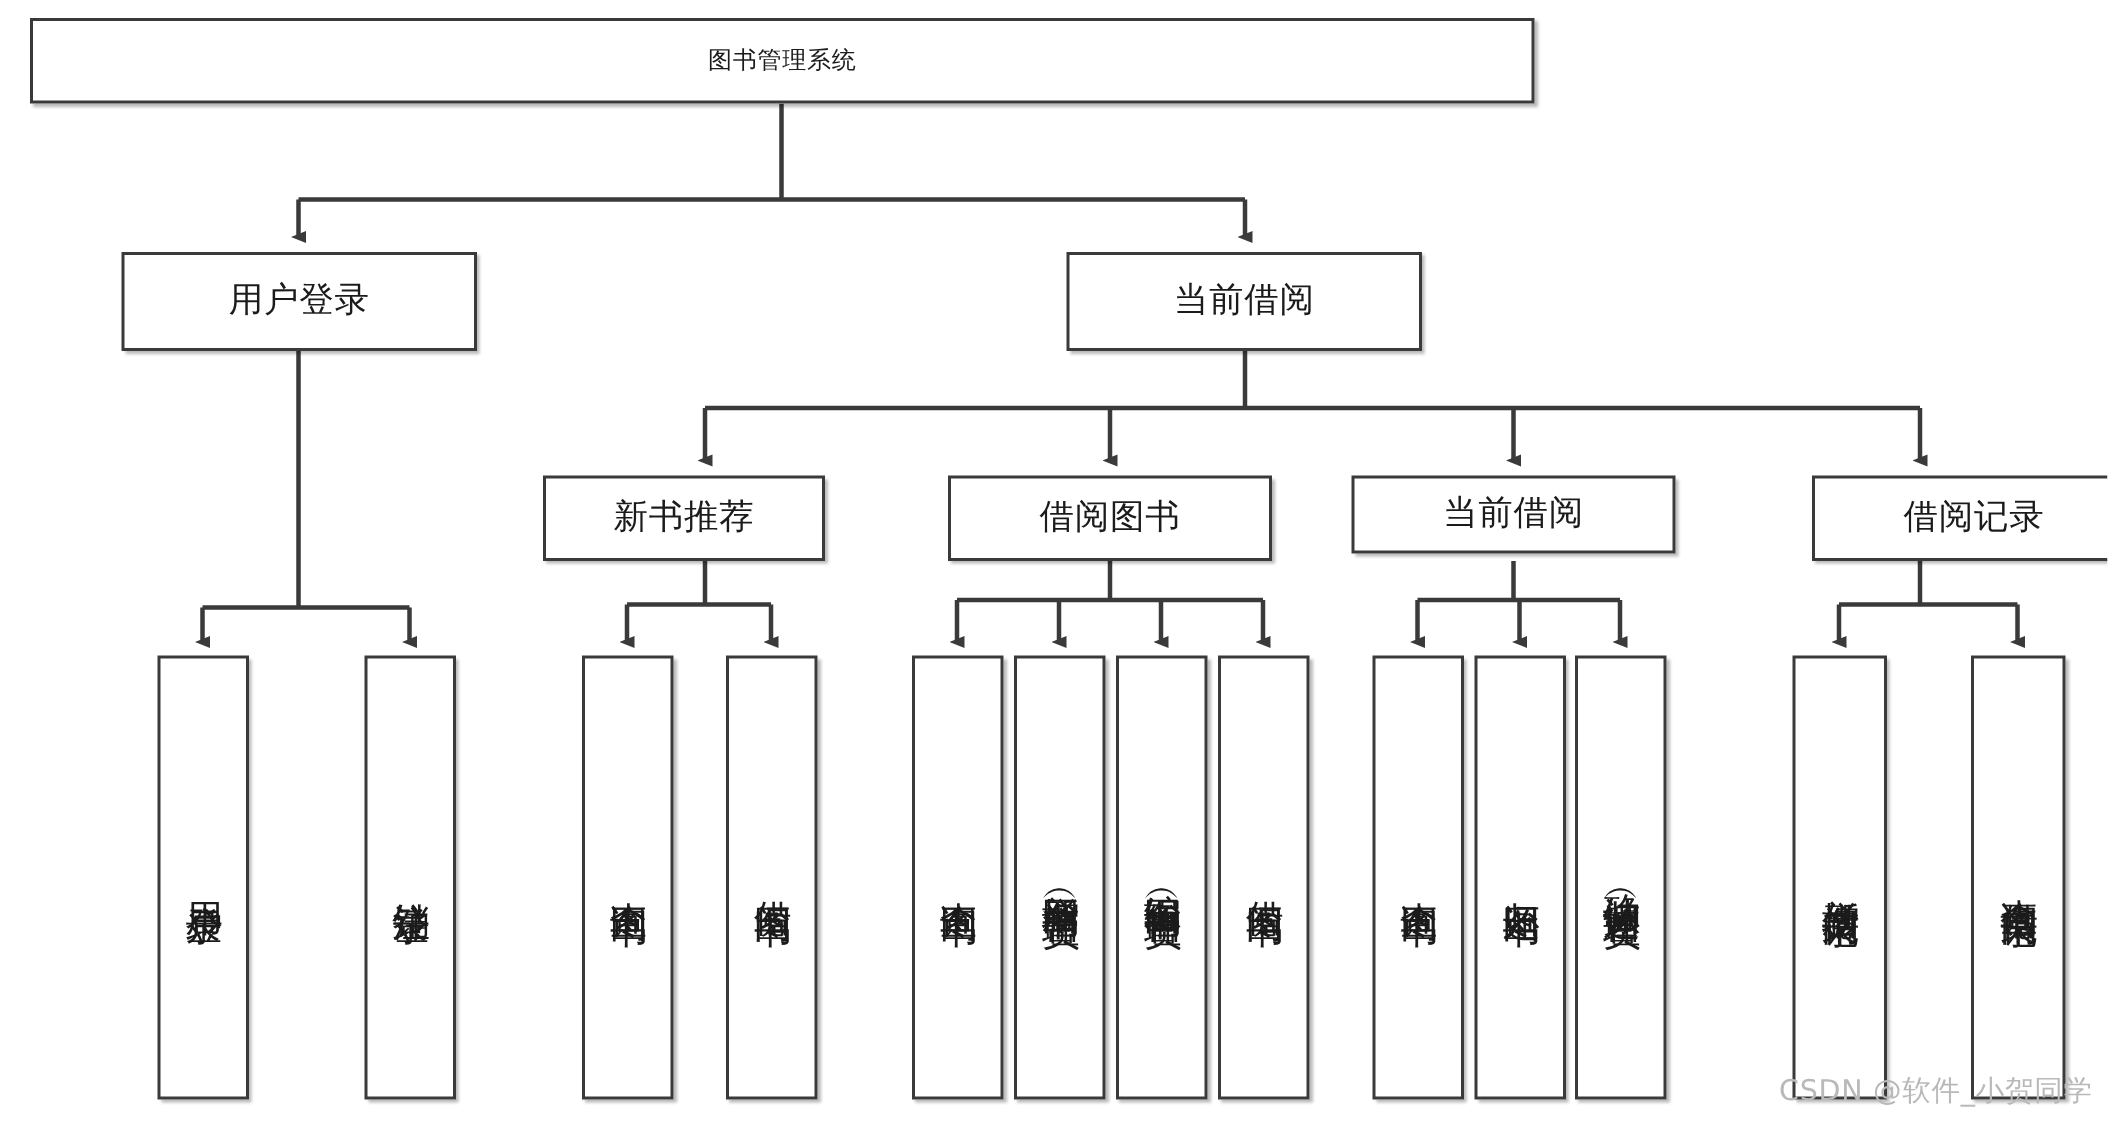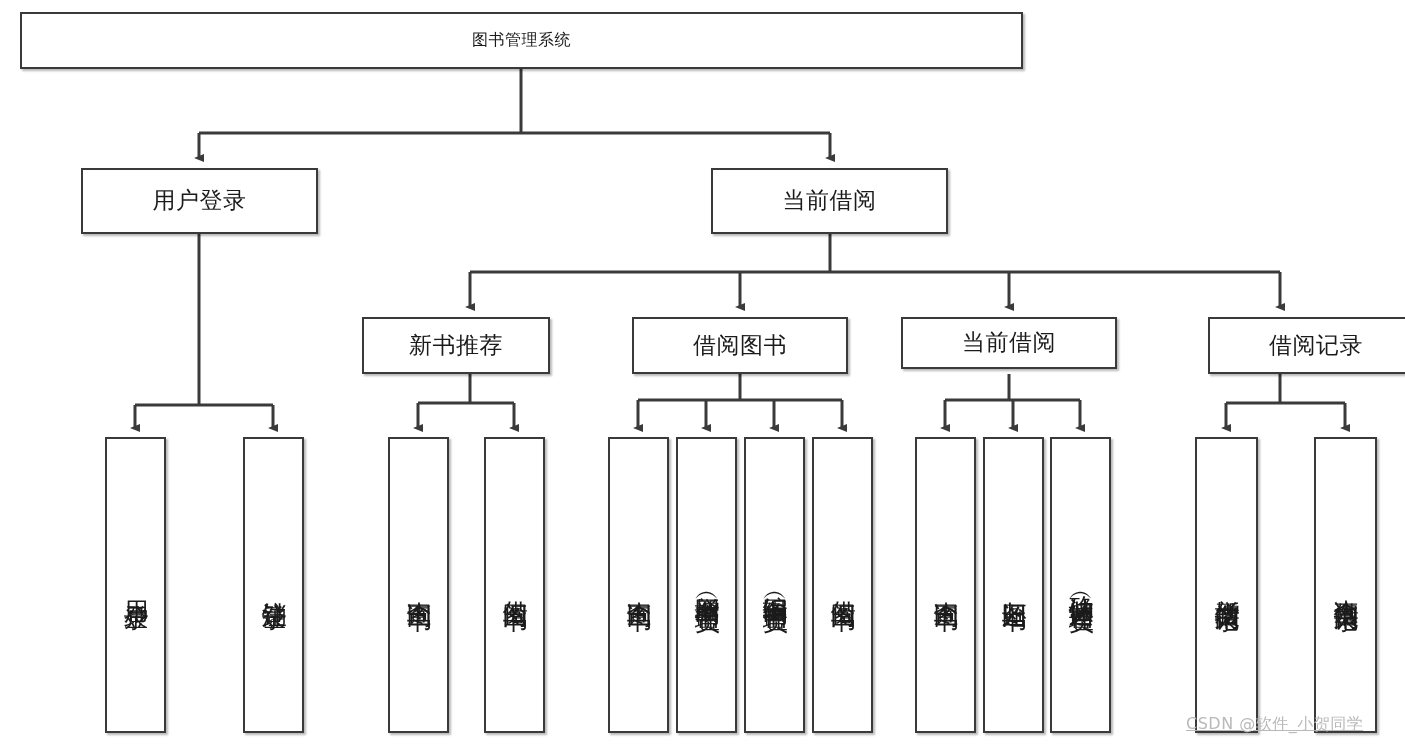--- a/index.html
+++ b/index.html
@@ -62,26 +62,25 @@
     text-orientation: upright;
     font-size: 25px;
     line-height: 1.05;
     letter-spacing: 2px;
     white-space: nowrap;
   }
   .watermark {
     position: absolute;
     left: 1186px;
     top: 714px;
-    font-size: 16px;
+    font-size: 19px;
     color: #b9b9b9;
     white-space: nowrap;
     letter-spacing: 0.5px;
     pointer-events: none;
-    text-decoration: underline;
   }
 </style>
 </head>
 <body>
 
 <div id="diagram">
 
   <svg id="edges" viewBox="0 0 1405 747" xmlns="http://www.w3.org/2000/svg">
     <defs>
       <marker id="arrow" markerWidth="10" markerHeight="10" refX="5" refY="5" orient="auto" markerUnits="userSpaceOnUse">

